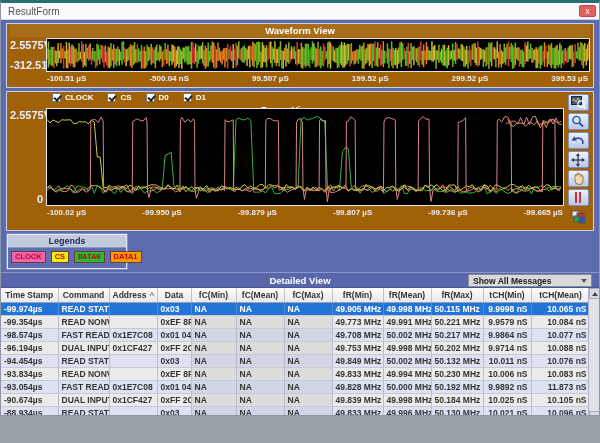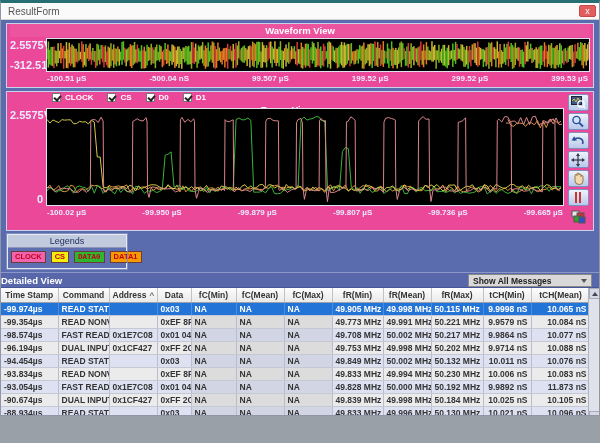--- a/index.html
+++ b/index.html
@@ -9,21 +9,21 @@
     font-family:"Liberation Sans","DejaVu Sans",sans-serif;
     background:#5b6cae;border:1px solid #8e96a8;border-top:3px solid #267074;
   }
   
   .titlebar{height:17px;background:#fafafa;border-bottom:1px solid #d4d4d4;
     display:flex;align-items:center;justify-content:space-between;padding:0 3px 0 7px;}
   .titlebar .title{font-size:10px;color:#555;}
   .close-btn{width:17px;height:12px;background:#e15f5f;border:1px solid #c74a4a;border-radius:2px;
     color:#fff;font-size:9px;line-height:10px;text-align:center;cursor:default;}
   
-  .panel{margin:3px 5px 0 5px;border:1px solid #c9d2ec;background:#ec4899;padding:0 3px 2px 3px;}
+  .panel{margin:3px 5px 0 5px;border:1px solid #c9d2ec;background:#a16207;padding:0 3px 2px 3px;}
   .panel-title{height:13px;text-align:center;color:#fff;font-weight:bold;font-size:9.5px;line-height:13px;
     background:rgba(255,255,255,0.07);}
   .plot-row{display:flex;align-items:stretch;margin-top:1px;}
   .ycol{width:36px;display:flex;flex-direction:column;justify-content:space-between;
     color:#e9edff;font-size:11px;font-weight:bold;text-align:right;padding:1px 3px 1px 0;}
   .plot{flex:1;background:#000;border:1px solid #dfe3ef;position:relative;}
   .plot svg{display:block;width:100%;height:100%;}
   .xlabels{display:flex;justify-content:space-between;color:#e9edff;font-size:8px;font-weight:bold;
     height:13px;align-items:center;}
   .wave-xlabels{margin-left:37px;margin-right:2px;}
@@ -42,28 +42,28 @@
   
   .frame-toolbar{position:absolute;right:3px;top:2px;width:24px;display:flex;flex-direction:column;
     gap:2px;align-items:center;}
   .tool-btn{width:21px;height:17px;background:linear-gradient(#eef3fc,#bccbe e8);
     background:linear-gradient(#eef3fc,#b9c9ea);border:1px solid #7f8fc0;border-radius:2px;
     display:flex;align-items:center;justify-content:center;}
   .tool-flat{width:21px;height:17px;display:flex;align-items:center;justify-content:center;}
   
   .legends{margin:3px 0 0 6px;width:120px;height:35px;border:1px solid #e6e9f4;outline:1px solid #7f8fc0;
     background:#5e6fb1;}
-  .legends-title{height:13px;background:#c2cbdd;color:#1a2a5a;font-size:9px;font-weight:normal;
+  .legends-title{height:13px;background:#c2cbdd;color:#1a2a5a;font-size:9px;font-weight:bold;
     text-align:center;line-height:13px;border-bottom:1px solid #8c96b8;}
   .legend-chips{display:flex;gap:5px;padding:3px 3px;}
   .chip{font-size:7.5px;font-weight:bold;color:#c40016;border:1px solid #6a3c3c;padding:1px 3px;line-height:8px;}
   
   .detail-bar{margin-top:3px;height:16px;background:#5767aa;border-top:1px solid #8b97c9;
     border-bottom:1px solid #47549a;position:relative;}
-  .detail-title{position:absolute;left:0;right:0;text-align:left;color:#fff;
+  .detail-title{position:absolute;left:0;right:0;text-align:center;color:#fff;
     font-size:9.5px;font-weight:bold;line-height:16px;}
   .dropdown{position:absolute;right:7px;top:1px;width:124px;height:13px;background:#d9d9d9;
     border:1px solid #8a8a8a;display:flex;align-items:center;justify-content:space-between;
     padding:0 4px;font-size:8.5px;font-weight:bold;color:#222;}
   .chev{width:0;height:0;border-left:3px solid transparent;border-right:3px solid transparent;
     border-top:4px solid #555;}
   
   .table-wrap{position:relative;height:134px;background:#e6e6e6;overflow:hidden;}
   table{border-collapse:collapse;table-layout:fixed;width:589px;font-size:8.5px;font-weight:bold;color:#333;}
   th{background:linear-gradient(#fdfdfd,#e9e9e9);border-right:1px solid #c2c2c2;border-bottom:1px solid #9aa0b0;

